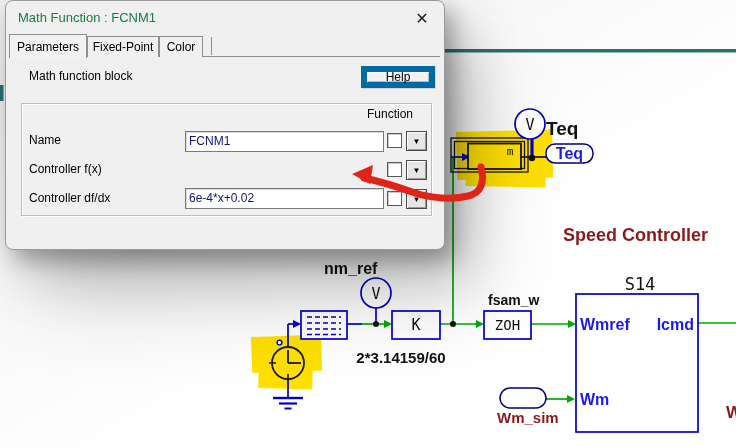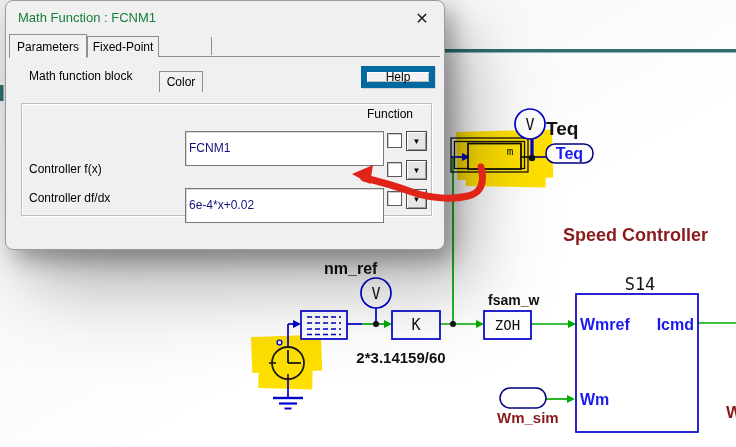--- a/index.html
+++ b/index.html
@@ -20,33 +20,33 @@
     font-size:12px;color:#000;
   }
   .dlg-title{position:absolute;left:12px;top:9px;font-size:13px;color:#15803d;}
   .dlg-close{position:absolute;left:402px;top:4px;width:28px;height:26px;
     display:flex;align-items:center;justify-content:center;font-size:16px;color:#222;cursor:default;}
   .tabline{position:absolute;left:3px;right:4px;top:55px;border-top:1px solid #8f8f8f;}
   .tab{position:absolute;background:#f0f0f0;border:1px solid #8f8f8f;border-bottom:none;
     display:flex;align-items:center;justify-content:center;font-size:12px;z-index:3;}
   .tab.active{left:3px;top:33px;width:76px;height:23px;background:#f2f2f2;}
   .tab.t2{left:81px;top:35px;width:70px;height:20px;}
-  .tab.t3{left:153px;top:35px;width:42px;height:20px;margin-top:35px;}
+  .tab.t3{left:153px;top:35px;width:42px;height:20px;}
   .tabdiv{position:absolute;left:205px;top:36px;height:18px;border-left:1px solid #8f8f8f;z-index:2;}
   .subtitle{position:absolute;left:23px;top:68px;}
   .help-btn{position:absolute;left:355px;top:65px;width:74px;height:22px;background:#f2f2f2;
     border:6px solid #0369a1;box-shadow:inset 1px 1px 0 #fff,inset -1px -1px 0 #b9b9b9, 1px 1px 0 #d5d5d5;
     display:flex;align-items:center;justify-content:center;font-size:12px;}
   .groupbox{position:absolute;left:15px;top:102px;width:409px;height:111px;
     border:1px solid #bdbdbd;box-shadow:inset 1px 1px 0 #fff, 1px 1px 0 #fff;}
   .display-lbl{position:absolute;left:361px;top:106px;}
   .frow-label{position:absolute;left:23px;width:150px;}
   .frow-input{position:absolute;left:179px;width:191px;height:17px;background:#fff;
     border:1px solid #7a7a7a;box-shadow:inset 1px 1px 0 #d9d9d9;
-    font-size:12px;color:#12127d;padding:8px 3px;line-height:17px;white-space:nowrap;overflow:hidden;}
+    font-size:12px;color:#12127d;padding:1px 3px;line-height:17px;white-space:nowrap;overflow:hidden;}
   .frow-check{position:absolute;left:381px;width:13px;height:13px;background:#fff;border:1px solid #5a5a5a;
     box-shadow:inset 1px 1px 0 #c9c9c9;}
   .frow-drop{position:absolute;left:400px;width:19px;height:18px;background:#e6e6e6;
     border:1px solid #4a4a4a;box-shadow:inset 1px 1px 0 #fff,inset -1px -1px 0 #9a9a9a;
     display:flex;align-items:center;justify-content:center;font-size:8px;color:#000;}
   
   #annotation{position:absolute;left:0;top:0;z-index:30;pointer-events:none;}
 </style>
 </head>
 <body>
@@ -185,20 +185,21 @@
   <div class="tab active">Parameters</div>
   <div class="tab t3">Color</div>
   <div class="tabdiv"></div>
 
   <div class="subtitle">Math function block</div>
   <button class="help-btn">Help</button>
 
   <div class="groupbox"></div>
   <div class="display-lbl">Function</div>
 
+  <div class="frow-label" style="top:132px">Name</div>
   <div class="frow-input" style="top:130px">FCNM1</div>
   <div class="frow-check" style="top:132px"></div>
   <div class="frow-drop" style="top:130px">▼</div>
 
   <div class="frow-label" style="top:161px">Controller f(x)</div>
   <div class="frow-check" style="top:161px"></div>
   <div class="frow-drop" style="top:159px">▼</div>
 
   <div class="frow-label" style="top:190px">Controller df/dx</div>
   <div class="frow-input" style="top:187px">6e-4*x+0.02</div>

